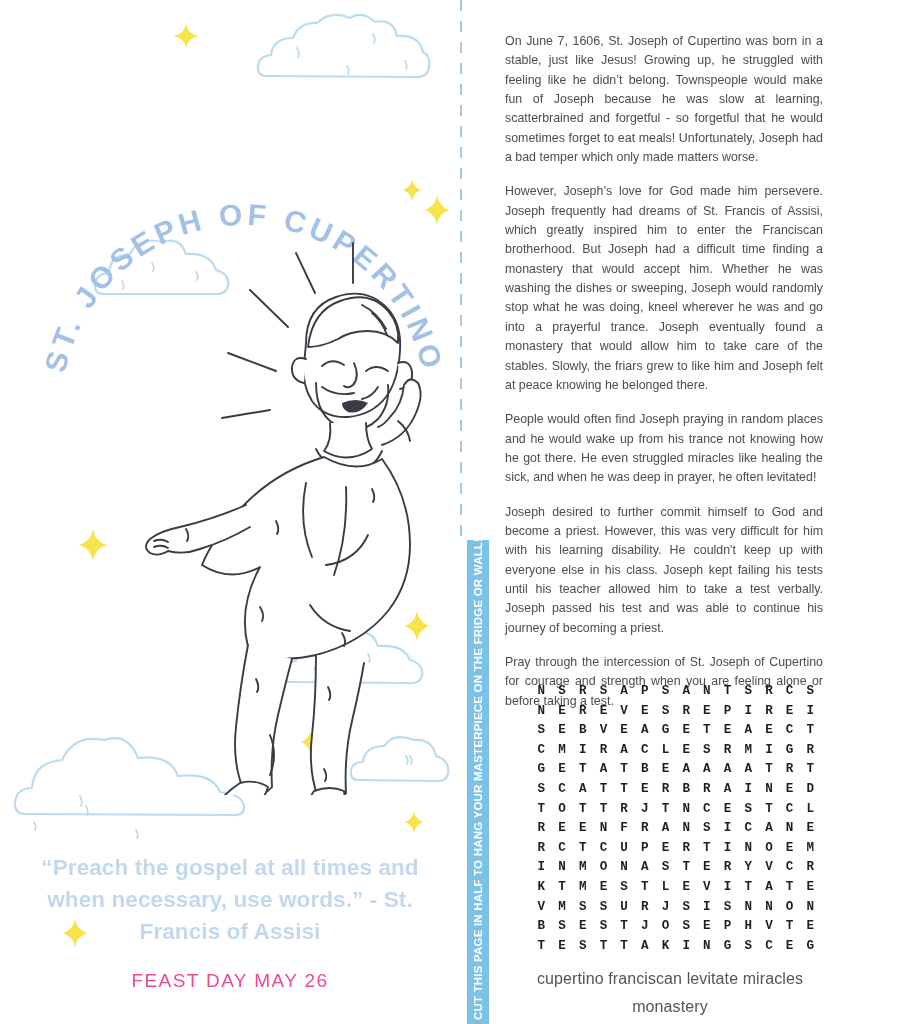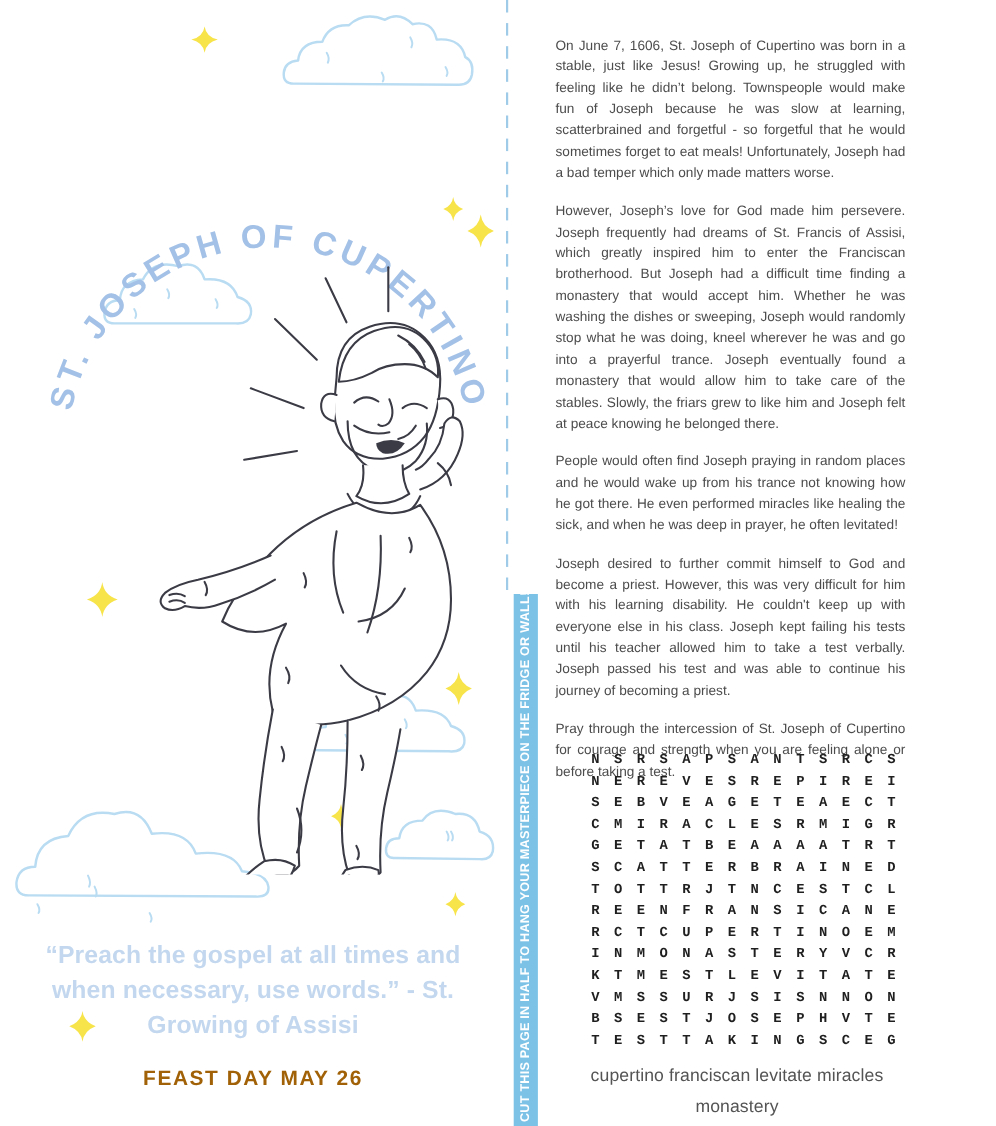--- a/index.html
+++ b/index.html
@@ -94,23 +94,23 @@
     font-size: 22.5px;
     font-weight: bold;
     line-height: 1.42;
     color: #c3d8ee;
     letter-spacing: 0.1px;
   }
   #feast-day {
     margin-top: 22px;
     font-family: "Liberation Sans", sans-serif;
     font-size: 19px;
-    font-weight: bold;
+    font-weight: normal;
     letter-spacing: 1.4px;
-    color: #a16207;
+    color: #ec4899;
     text-align: center;
   }
 
   
   #divider-dashed {
     position: absolute;
     left: 460px;
     top: 0;
     width: 2px;
     height: 540px;
@@ -366,36 +366,36 @@
       <path class="fillw" d="M130 548 Q112 560 106 572 Q102 582 112 584
                              Q128 584 142 574 Q154 566 158 552 Q146 544 130 548 Z"></path>
       <path d="M116 566 Q128 562 140 566"></path>
       <path class="fillw" d="M204 556 Q192 574 190 590 Q190 602 202 600
                              Q218 594 228 580 Q236 568 234 556 Q220 550 204 556 Z"></path>
       <path d="M198 576 Q210 572 224 576"></path>
       <path d="M214 534 q4 7 1 12"></path>
     </svg>
 
     <div id="quote-block">
-      <div id="quote-text">“Preach the gospel at all times and when necessary, use words.” - St. Growing of Assisi</div>
+      <div id="quote-text">“Preach the gospel at all times and when necessary, use words.” - St. Francis of Assisi</div>
       <div id="feast-day">FEAST DAY MAY 26</div>
     </div>
   </div>
 
   <div id="divider-dashed"></div>
   <div id="cut-strip">
     <div id="cut-strip-label">CUT THIS PAGE IN HALF TO HANG YOUR MASTERPIECE ON THE FRIDGE OR WALL!</div>
   </div>
 
   <div id="right-panel">
 
     <div id="story">
       <p>On June 7, 1606, St. Joseph of Cupertino was born in a stable, just like Jesus! Growing up, he struggled with feeling like he didn’t belong. Townspeople would make fun of Joseph because he was slow at learning, scatterbrained and forgetful - so forgetful that he would sometimes forget to eat meals! Unfortunately, Joseph had a bad temper which only made matters worse.</p>
       <p>However, Joseph’s love for God made him persevere. Joseph frequently had dreams of St. Francis of Assisi, which greatly inspired him to enter the Franciscan brotherhood. But Joseph had a difficult time finding a monastery that would accept him. Whether he was washing the dishes or sweeping, Joseph would randomly stop what he was doing, kneel wherever he was and go into a prayerful trance. Joseph eventually found a monastery that would allow him to take care of the stables. Slowly, the friars grew to like him and Joseph felt at peace knowing he belonged there.</p>
-      <p>People would often find Joseph praying in random places and he would wake up from his trance not knowing how he got there. He even performed miracles like healing the sick, and when he was deep in prayer, he often levitated!</p>
+      <p>People would often find Joseph praying in random places and he would wake up from his trance not knowing how he got there. He even struggled miracles like healing the sick, and when he was deep in prayer, he often levitated!</p>
       <p>Joseph desired to further commit himself to God and become a priest. However, this was very difficult for him with his learning disability. He couldn't keep up with everyone else in his class. Joseph kept failing his tests until his teacher allowed him to take a test verbally. Joseph passed his test and was able to continue his journey of becoming a priest.</p>
       <p>Pray through the intercession of St. Joseph of Cupertino for courage and strength when you are feeling alone or before taking a test.</p>
     </div>
 
     <div id="wordsearch">
         <div class="ws-row">
           <span class="ws-cell">N</span>
           <span class="ws-cell">S</span>
           <span class="ws-cell">R</span>
           <span class="ws-cell">S</span>

